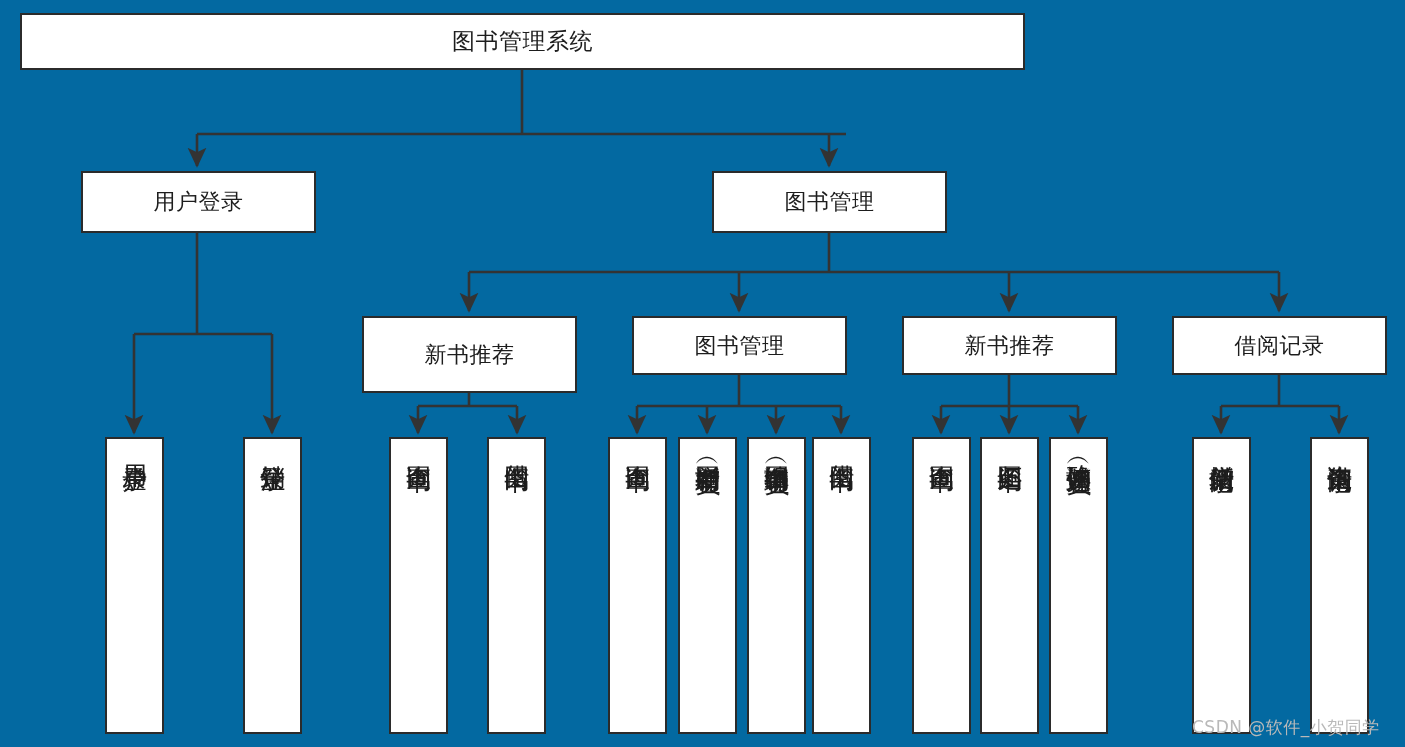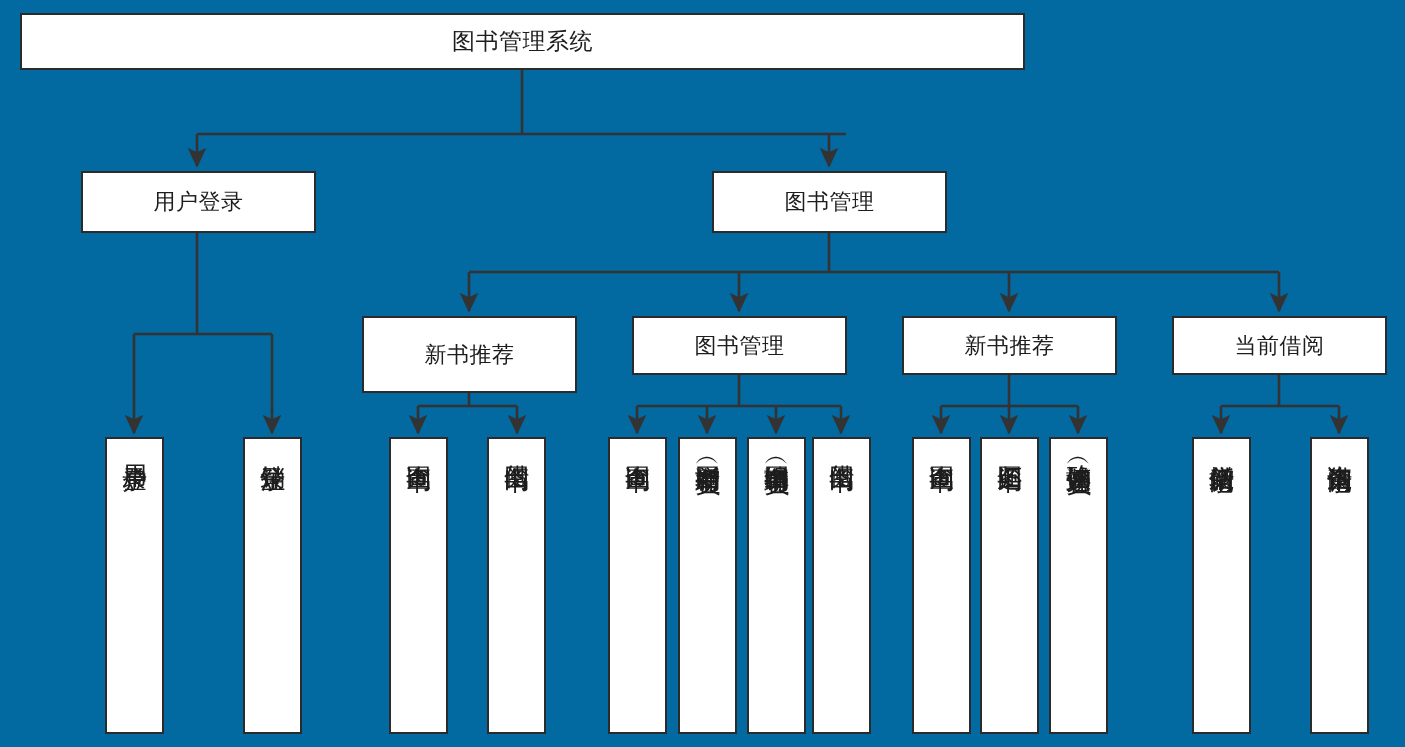--- a/index.html
+++ b/index.html
@@ -139,21 +139,21 @@
 
   <div class="node horiz" style="left:632px; top:316px; width:215px; height:59px;">
     <span class="label">图书管理</span>
   </div>
 
   <div class="node horiz" style="left:902px; top:316px; width:215px; height:59px;">
     <span class="label">新书推荐</span>
   </div>
 
   <div class="node horiz" style="left:1172px; top:316px; width:215px; height:59px;">
-    <span class="label">当前借阅</span>
+    <span class="label">借阅记录</span>
   </div>
 
   <div class="node vert" style="left:105px; top:437px; width:59px; height:297px;">
     <span class="label">用户登录</span>
   </div>
 
   <div class="node vert" style="left:243px; top:437px; width:59px; height:297px;">
     <span class="label">注销登录</span>
   </div>
 
@@ -194,14 +194,15 @@
   </div>
 
   <div class="node vert" style="left:1192px; top:437px; width:59px; height:297px;">
     <span class="label">新增借阅记录</span>
   </div>
 
   <div class="node vert" style="left:1310px; top:437px; width:59px; height:297px;">
     <span class="label">查询借阅记录</span>
   </div>
 
+  <div class="watermark" style="left:1192px; top:716px;">CSDN @软件_小贺同学</div>
 
 </div>
 
 </body></html>

